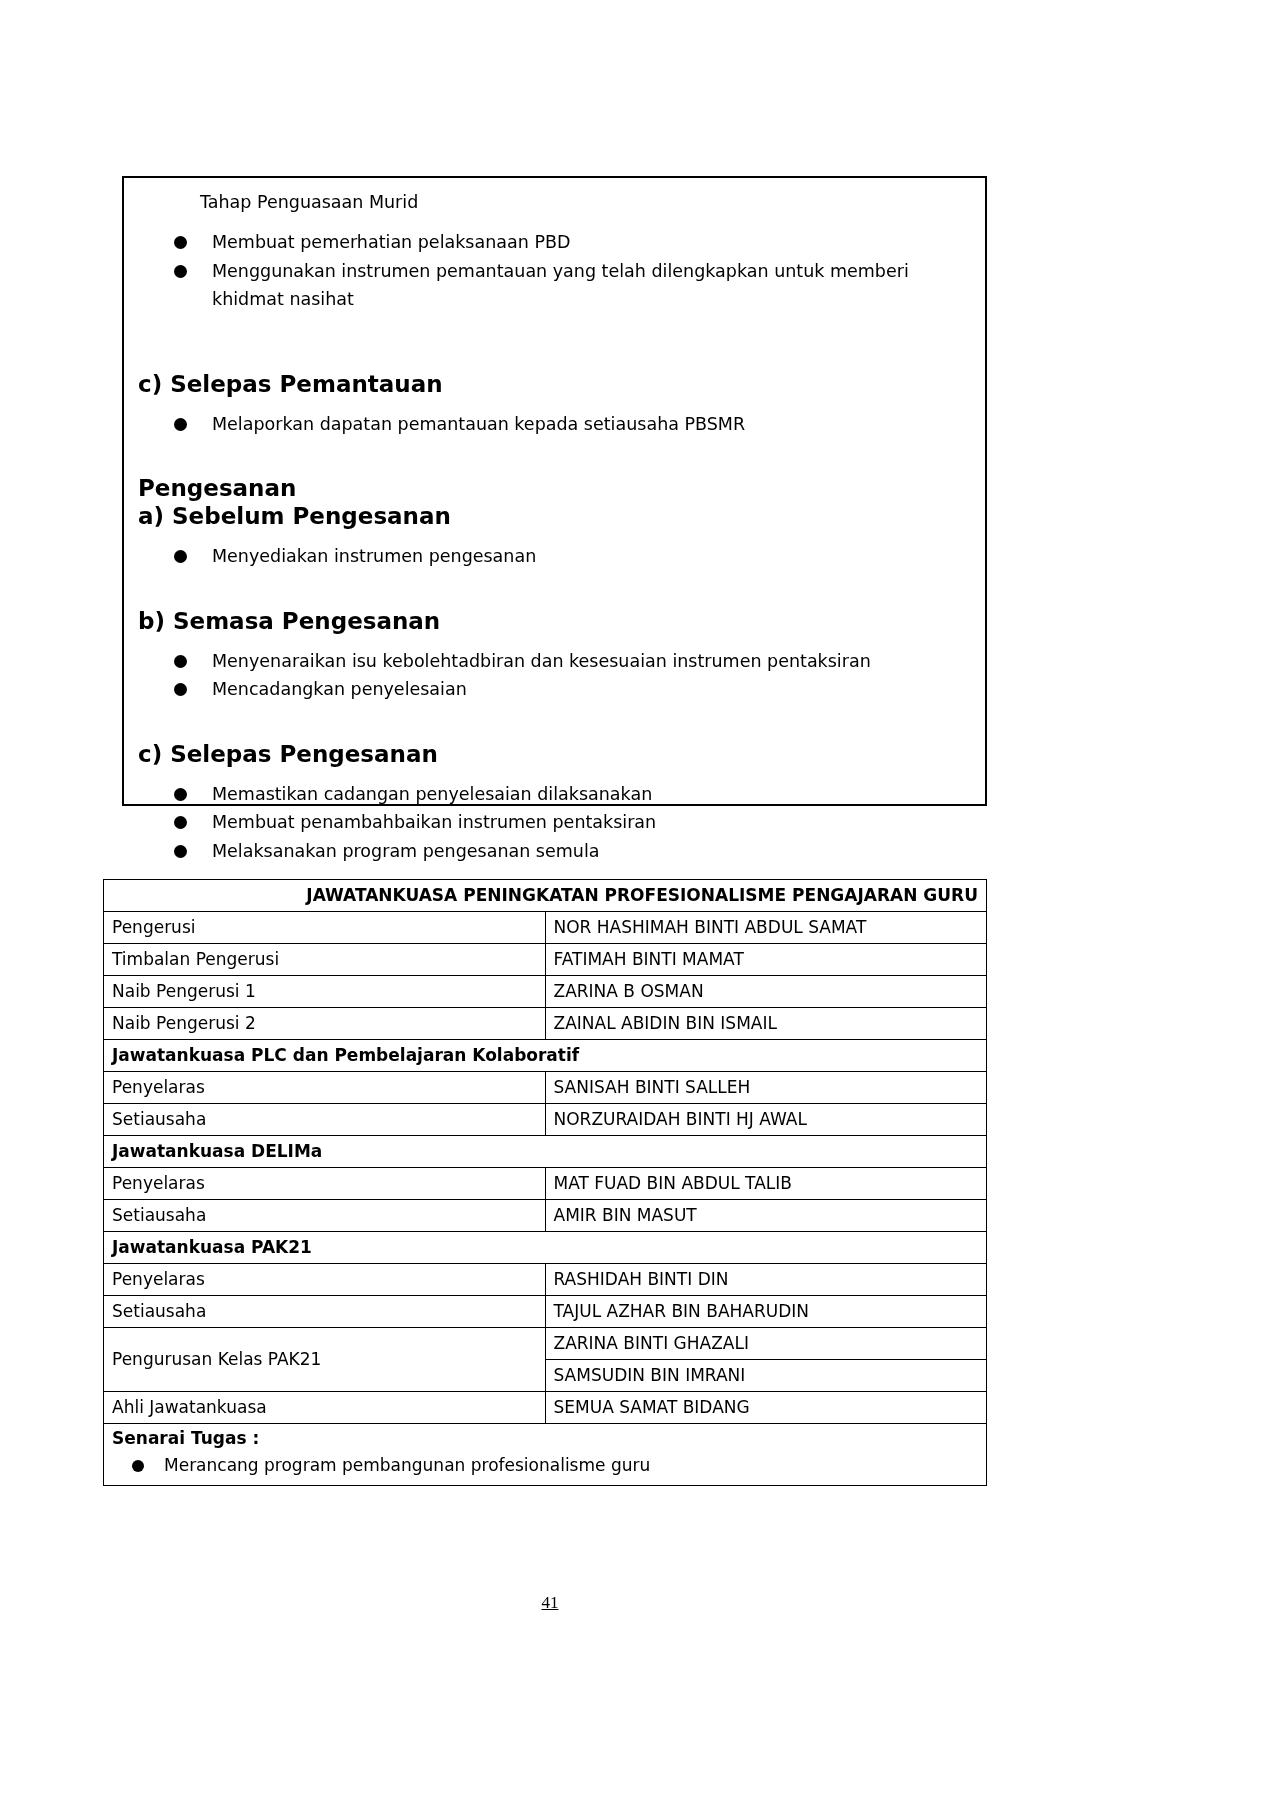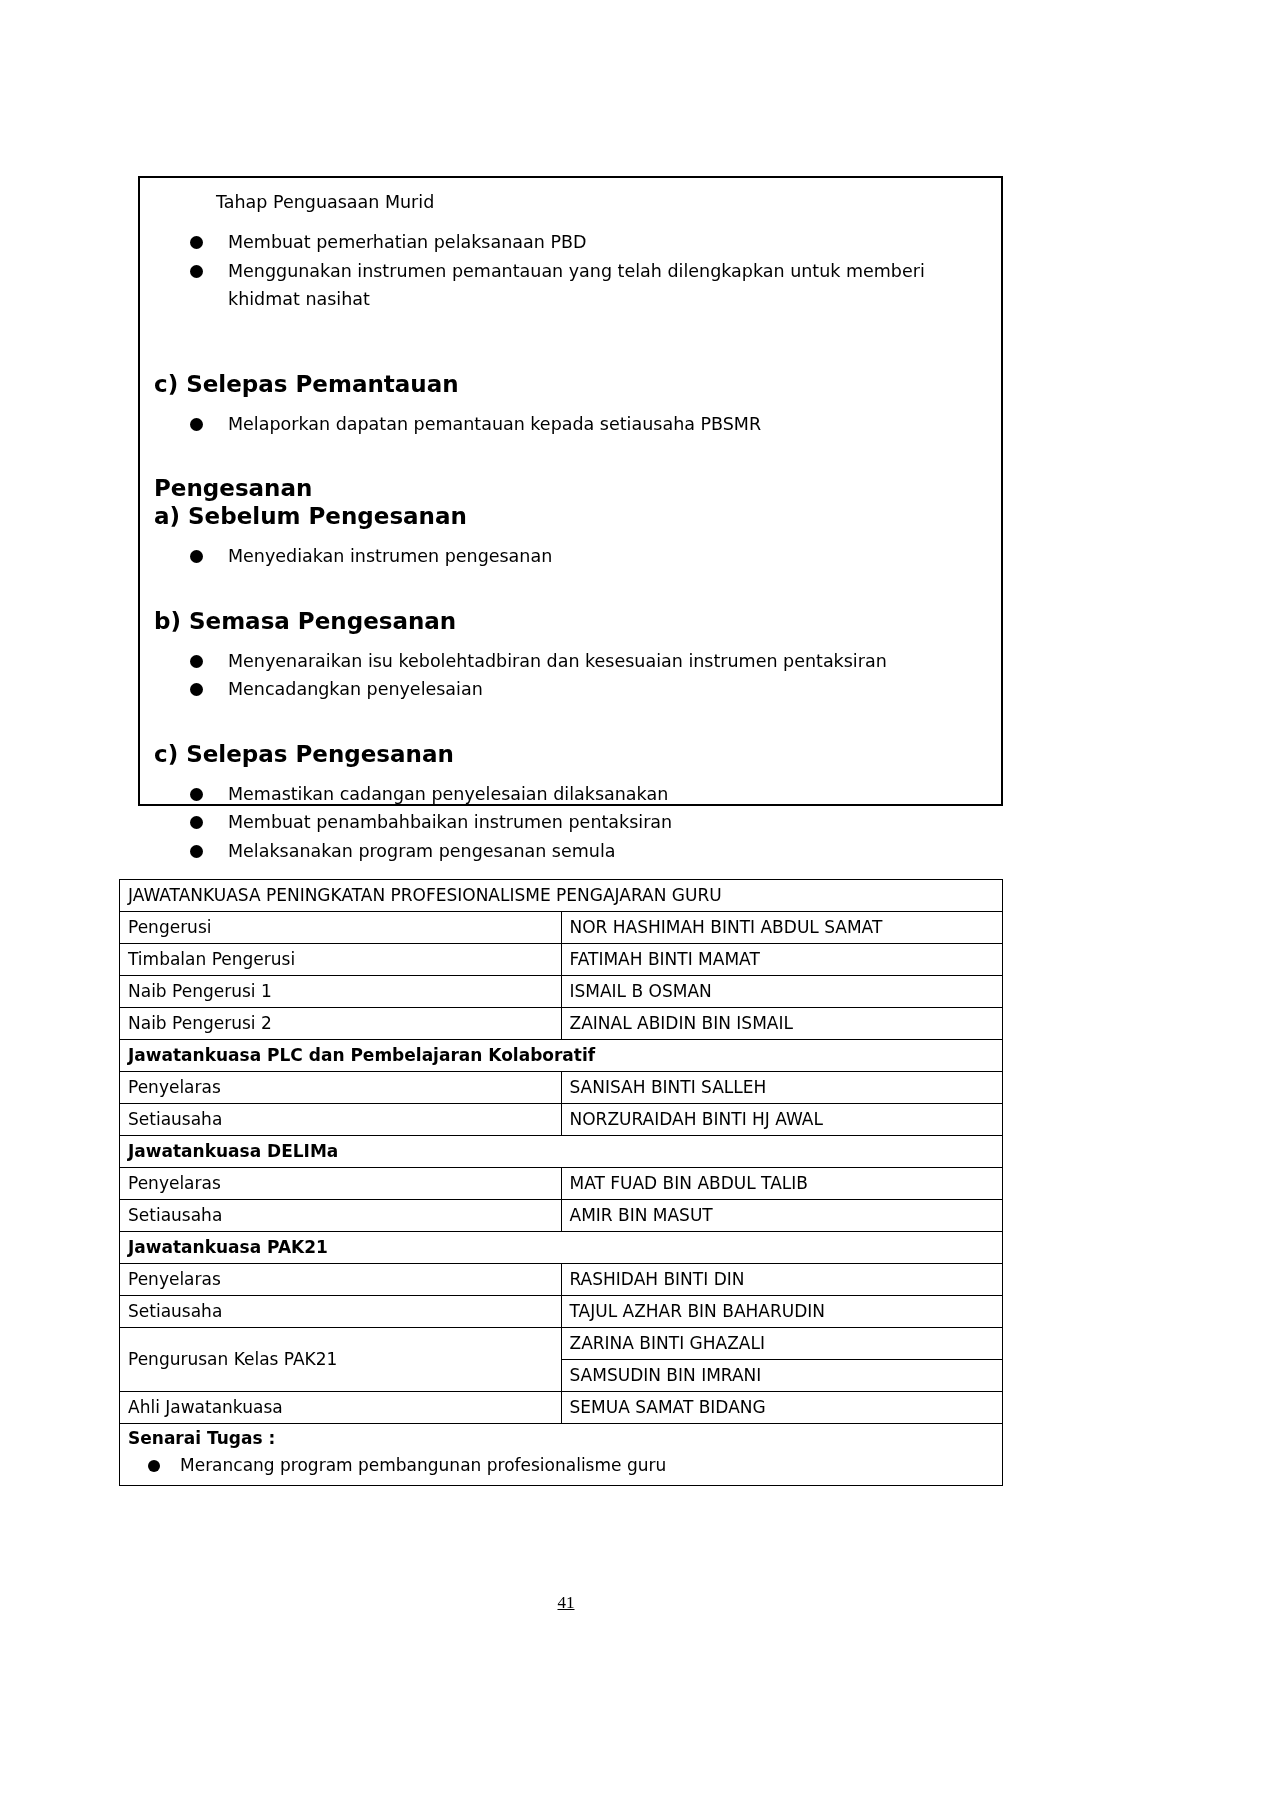--- a/index.html
+++ b/index.html
@@ -10,21 +10,21 @@
   body {
     width: 1275px;
     height: 1800px;
     font-family: "DejaVu Sans", "Liberation Sans", sans-serif;
     color: #000000;
     position: relative;
     overflow: hidden;
   }
   .page {
     position: absolute;
-    left: 16px; top: 0;
+    left: 0; top: 0;
     width: 1017px;
     height: 1800px;
   }
 
   
   .content-box {
     position: absolute;
     left: 122px;
     top: 176px;
     width: 865px;
@@ -90,22 +90,22 @@
   }
   .committee-table td {
     border: 1.6px solid #000;
     font-size: 17px;
     line-height: 20px;
     padding: 4px 8px 5px 8px;
     vertical-align: middle;
     height: 22px;
   }
   .committee-table td.title {
-    text-align: left;
-    font-weight: normal;
+    text-align: right;
+    font-weight: bold;
     font-size: 17px;
   }
   .committee-table td.group {
     font-weight: bold;
   }
   .committee-table td.role { width: 253px; }
   .committee-table td.name { }
   .committee-table td.tasks { font-weight: bold; }
 
   .task-list {
@@ -229,21 +229,21 @@
       <tr>
         <td class="role">Pengerusi</td>
         <td class="name">NOR HASHIMAH BINTI ABDUL SAMAT</td>
       </tr>
       <tr>
         <td class="role">Timbalan Pengerusi</td>
         <td class="name">FATIMAH BINTI MAMAT</td>
       </tr>
       <tr>
         <td class="role">Naib Pengerusi 1</td>
-        <td class="name">ISMAIL B OSMAN</td>
+        <td class="name">ZARINA B OSMAN</td>
       </tr>
       <tr>
         <td class="role">Naib Pengerusi 2</td>
         <td class="name">ZAINAL ABIDIN BIN ISMAIL</td>
       </tr>
 
       <tr>
         <td class="group" colspan="2">Jawatankuasa PLC dan Pembelajaran Kolaboratif</td>
       </tr>
       <tr>

